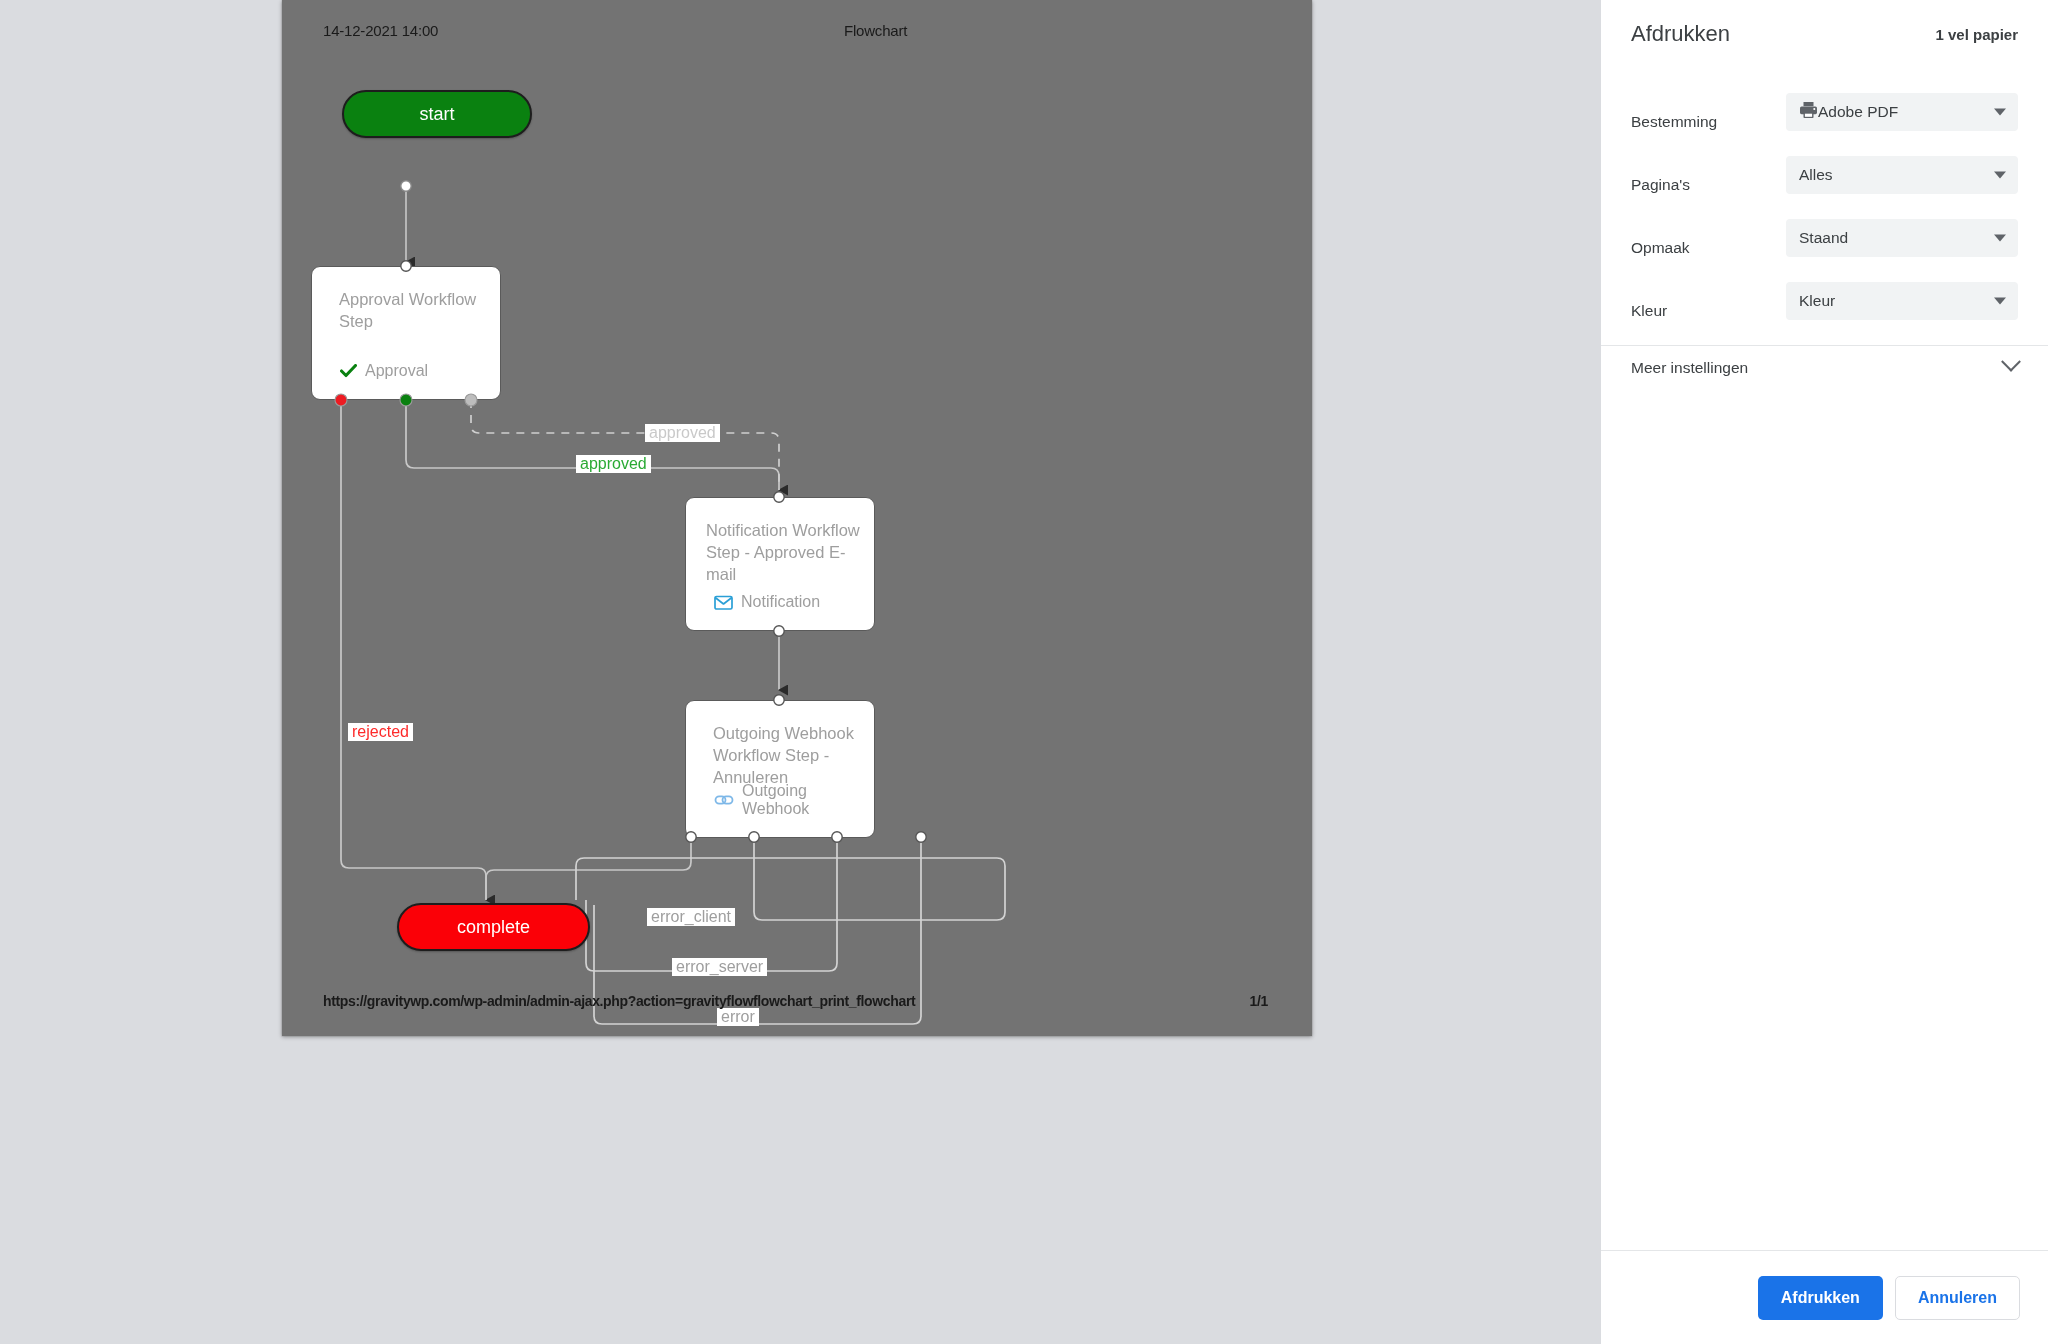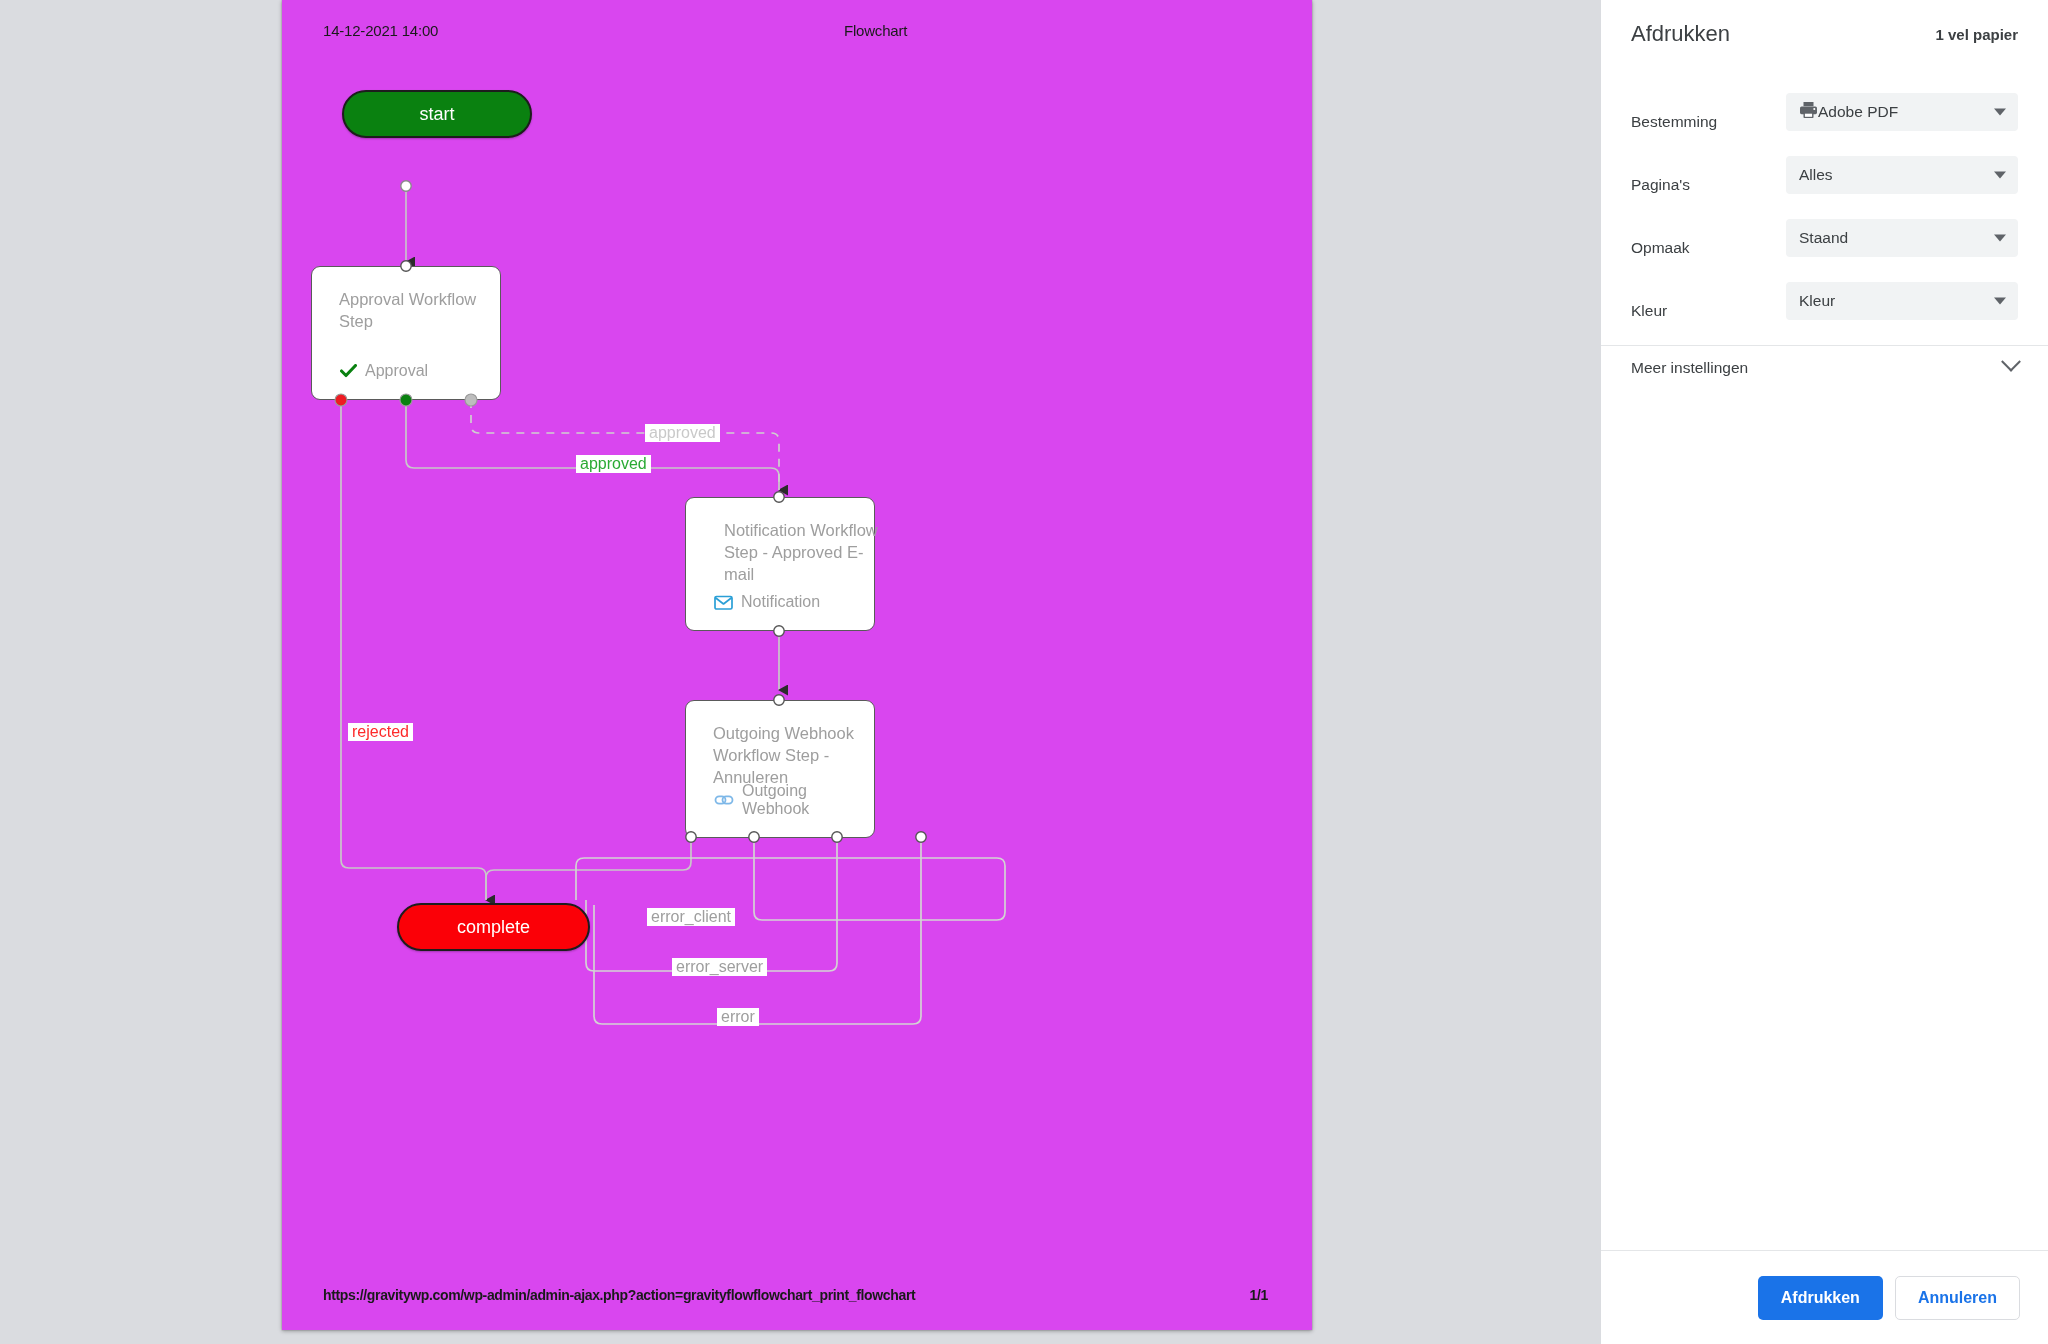--- a/index.html
+++ b/index.html
@@ -14,22 +14,22 @@
   
   #preview-area {
     position: absolute; left: 0; top: 0;
     width: 1600px; height: 1344px;
     background: #dadce0;
     overflow: hidden;
   }
   #page-sheet {
     position: absolute;
     left: 282px; top: 0px;
-    width: 1030px; height: 1330px;
-    background: #d946ef;
+    width: 1030px; height: 1036px;
+    background: #737373;
     box-shadow: 0 1px 4px rgba(0,0,0,0.35), 0 0 0 0.5px rgba(0,0,0,0.12);
   }
   .page-header {
     position: absolute; top: 22px; left: 0; width: 100%;
     height: 20px;
   }
   .hdr-date {
     position: absolute; left: 41px; top: 0;
     font-size: 15px; color: #1a1a1a; letter-spacing: -0.2px;
     white-space: nowrap;
@@ -254,21 +254,21 @@
           <circle cx="8" cy="8" r="6" fill="#ee1b22" stroke="#9a9a9a" stroke-width="1.1"></circle>
         </svg>
         <svg style="position:absolute;left:116px;top:392px;" width="16" height="16">
           <circle cx="8" cy="8" r="6" fill="#0a8110" stroke="#9a9a9a" stroke-width="1.1"></circle>
         </svg>
         <svg style="position:absolute;left:181px;top:392px;" width="16" height="16">
           <circle cx="8" cy="8" r="6" fill="#bdbdbd" stroke="#9a9a9a" stroke-width="1.1"></circle>
         </svg>
 
         <div class="node-box" style="left:403px; top:497px; width:190px; height:134px;">
-          <div class="node-title" style="left:38px;top:22px;width:82%;">Notification Workflow Step - Approved E-mail</div>
+          <div class="node-title" style="left:20px;top:22px;width:82%;">Notification Workflow Step - Approved E-mail</div>
           <div class="node-type">
             <span class="ticon">
               <svg width="19" height="15" viewBox="0 0 19 15">
                 <rect x="1" y="1.5" width="17" height="12.5" rx="1.6" fill="#fff" stroke="#2a9fd6" stroke-width="1.7"></rect>
                 <path d="M1.8 3 L9.5 9 L17.2 3" stroke="#2a9fd6" stroke-width="1.7" fill="none" stroke-linecap="round" stroke-linejoin="round"></path>
               </svg>
             </span>
             <span>Notification</span>
           </div>
         </div>

